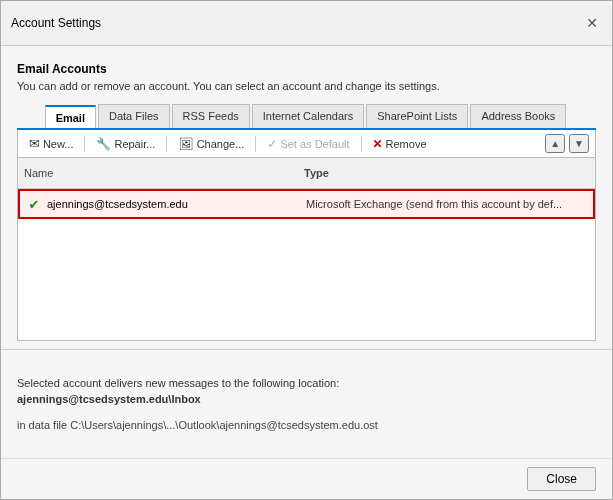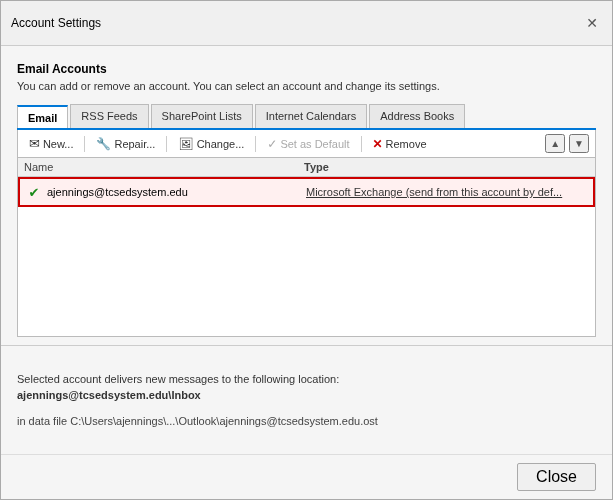--- a/index.html
+++ b/index.html
@@ -61,20 +61,21 @@
       font-size: 11px;
       color: #333;
       margin-bottom: 12px;
     }
     .tabs {
       display: flex;
       flex-wrap: nowrap;
       border-bottom: 2px solid #0078d7;
       margin-bottom: 0;
       overflow: hidden;
+      justify-content: center;
     }
     .tab {
       padding: 5px 10px;
       font-size: 11px;
       cursor: pointer;
       background: #e8e8e8;
       border: 1px solid #bbb;
       border-bottom: none;
       margin-right: 2px;
       white-space: nowrap;
@@ -127,21 +128,21 @@
       background: #fff;
       border: 1px solid #bbb;
       border-top: none;
       flex: 1;
       overflow: auto;
     }
     .list-header {
       display: flex;
       border-bottom: 1px solid #ccc;
       background: #f0f0f0;
-      padding: 3px 6px;
+      padding: 9px 6px;
       font-size: 11px;
       color: #444;
     }
     .list-header .col-name { flex: 0 0 280px; }
     .list-header .col-type { flex: 1; font-weight: bold; }
     .list-row {
       display: flex;
       align-items: center;
       padding: 5px 6px;
       font-size: 11px;
@@ -151,21 +152,21 @@
     .list-row.selected {
       background: #fff0f0;
       border: 2px solid #cc0000;
     }
     .list-row .col-name {
       flex: 0 0 280px;
       display: flex;
       align-items: center;
       gap: 5px;
     }
-    .list-row .col-type { flex: 1; color: #333; text-decoration: underline; }
+    .list-row .col-type { flex: 1; color: #333; }
     .row-icon {
       width: 16px;
       height: 16px;
       display: inline-flex;
       align-items: center;
       justify-content: center;
       font-size: 13px;
     }
     .footer-info {
       background: #f5f5f5;
@@ -179,21 +180,21 @@
     .footer-info .data-path { font-size: 11px; color: #444; }
     .close-footer {
       display: flex;
       justify-content: flex-end;
       padding: 8px 16px;
       background: #f5f5f5;
       border-top: 1px solid #ddd;
     }
     .close-btn {
       padding: 4px 18px;
-      font-size: 16px;
+      font-size: 12px;
       background: #f0f0f0;
       border: 1px solid #aaa;
       cursor: pointer;
       border-radius: 2px;
     }
     .icon-check {
       color: #1a8a1a;
       font-size: 13px;
     }
   </style>
@@ -206,23 +207,24 @@
     <span class="title-bar-text">Account Settings</span>
     <button class="title-bar-close">✕</button>
   </div>
 
   <div class="content">
     <div class="section-title">Email Accounts</div>
     <div class="section-desc">You can add or remove an account. You can select an account and change its settings.</div>
 
     <div class="tabs">
       <div class="tab active">Email</div>
+      <div class="tab">Data Files</div>
       <div class="tab">RSS Feeds</div>
+      <div class="tab">Internet Calendars</div>
       <div class="tab">SharePoint Lists</div>
-      <div class="tab">Internet Calendars</div>
       <div class="tab">Address Books</div>
     </div>
 
     <div class="toolbar">
       <button class="toolbar-btn">
         <span style="font-size:13px;">✉</span>
         <span>New...</span>
       </button>
       <div class="toolbar-separator"></div>
       <button class="toolbar-btn">

